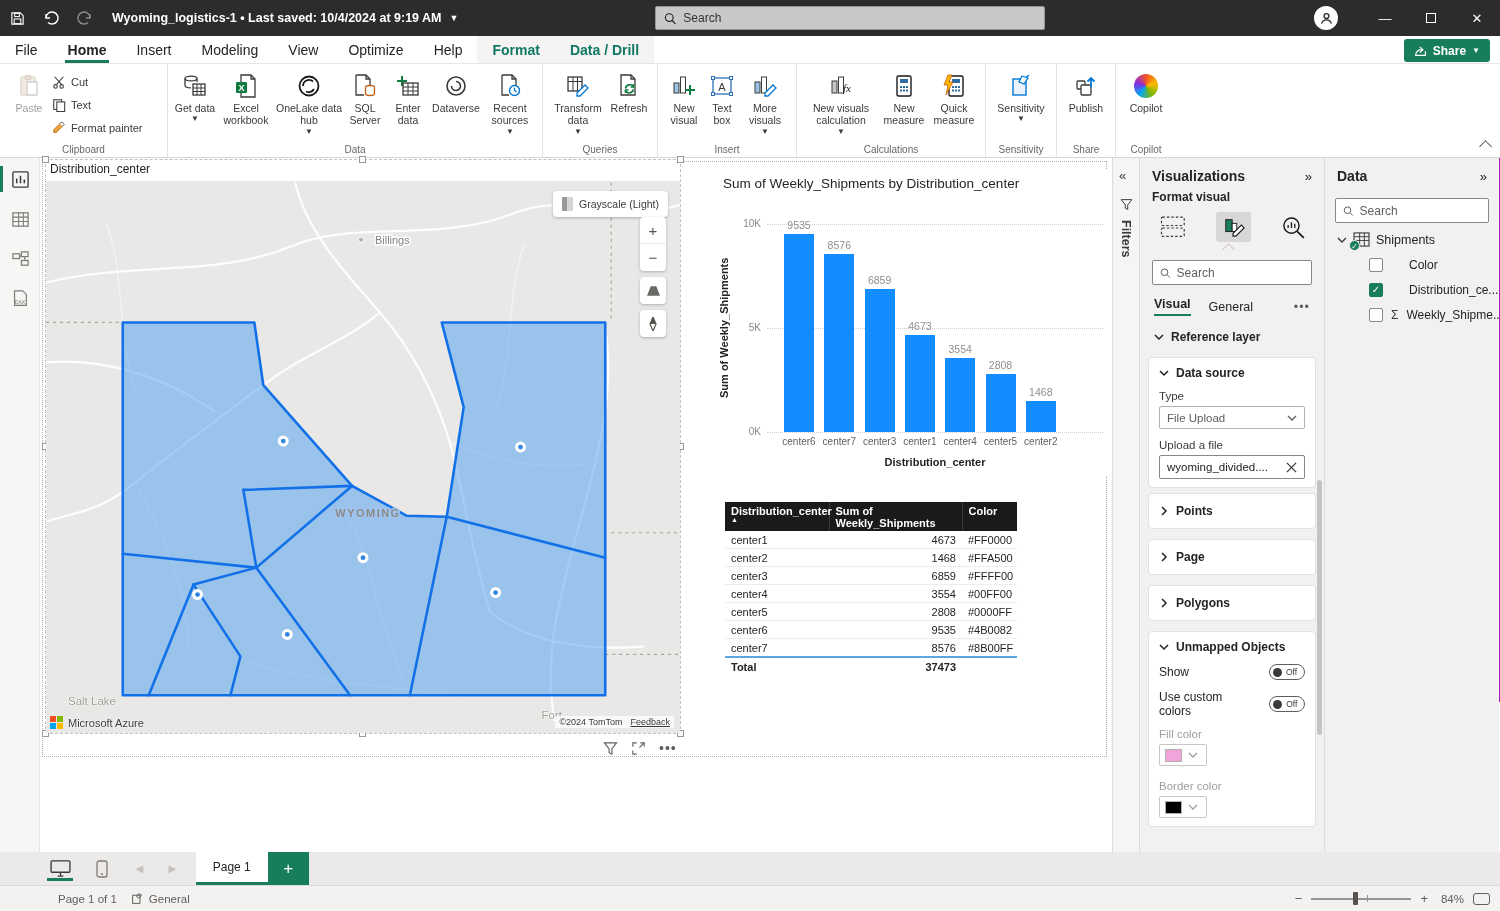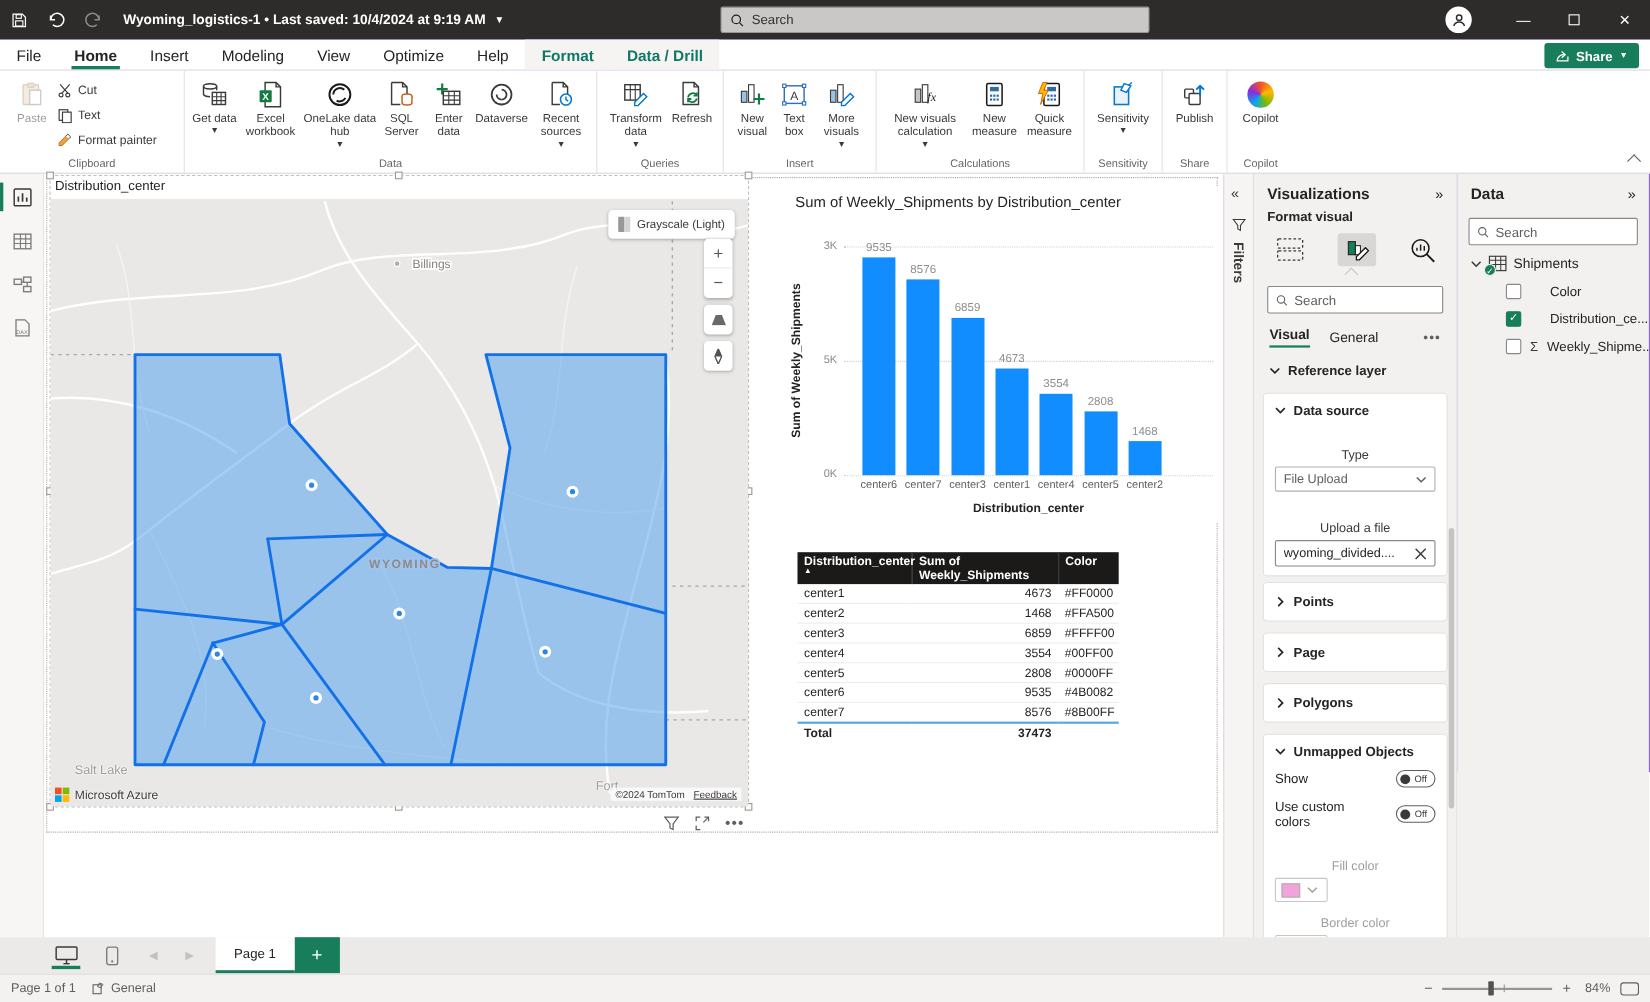--- a/index.html
+++ b/index.html
@@ -1,18 +1,18 @@
 <!DOCTYPE html>
 <html><head>
 <meta charset="utf-8">
 <style>
   * { margin:0; padding:0; box-sizing:border-box; }
   html,body { width:1500px; height:911px; overflow:hidden; }
   body { font-family:"Liberation Sans", sans-serif; background:#fff; }
-  .app { position:relative; width:1500px; height:702px; background:#8b5cf6;padding-left:19px; }
+  .app { position:relative; width:1500px; height:702px; background:#a21caf;padding-left:19px; }
 
   
   .titlebar { position:absolute; left:0; top:0; width:1500px; height:36px; background:#2d2c2b; display:flex; align-items:center; color:#fff; }
   .tb-icon { width:34px; height:36px; display:flex; align-items:center; justify-content:center; }
   .tb-title { font-size:12.5px; font-weight:700; margin-left:10px; display:flex; align-items:center; gap:8px; white-space:nowrap; }
   .tb-caret { font-size:9px; }
   .tb-search { position:absolute; left:655px; top:6px; width:390px; height:24px; background:#c9c8c7; border:1px solid #989694; border-radius:2px; display:flex; align-items:center; padding:0 8px; gap:7px; }
   .tb-search input { border:none; background:transparent; outline:none; font-size:12px; color:#201f1e; width:100%; font-family:"Liberation Sans",sans-serif; }
   .tb-search input::placeholder { color:#323130; }
   .tb-right { position:absolute; right:0; top:0; display:flex; align-items:center; height:36px; }
@@ -110,21 +110,21 @@
   .vp-notch { position:absolute; left:84px; bottom:-2px; width:9px; height:9px; background:#f2f1f0; border-left:1px solid #c8c6c4; border-top:1px solid #c8c6c4; transform:rotate(45deg); }
   .vp-search { margin:8px 12px 2px 12px; height:25px; background:#fff; border:1px solid #8a8886; border-radius:2px; display:flex; align-items:center; gap:6px; padding:0 7px; }
   .vp-search input { border:none; outline:none; font-size:12px; width:100%; color:#252423; font-family:"Liberation Sans",sans-serif; }
   .vp-search input::placeholder { color:#605e5c; }
   .vp-tabs { display:flex; align-items:center; gap:18px; padding:10px 14px 6px 14px; font-size:12.5px; }
   .vp-tab.active { font-weight:700; border-bottom:2.5px solid #177d5b; padding-bottom:3px; }
   .vp-more { margin-left:auto; color:#605e5c; letter-spacing:1px; }
   .vp-ref { padding:8px 14px; font-size:12px; font-weight:700; display:flex; gap:7px; align-items:center; }
   .card { background:#fff; border:1px solid #e3e1df; border-radius:4px; margin:5px 8px; padding:8px 10px; }
   .card-head { font-size:12px; font-weight:700; display:flex; gap:7px; align-items:center; }
-  .fld-label { font-size:11.5px; color:#3b3a39; margin:28px 0 4px 0;text-align:center; }
+  .fld-label { font-size:11.5px; color:#3b3a39; margin:10px 0 4px 0; }
   .select { height:23px; border:1px solid #b3b0ad; border-radius:2px; background:#fff; display:flex; align-items:center; justify-content:space-between; padding:0 7px; font-size:11.5px; color:#605e5c; }
   .input-clear { height:24px; border:1px solid #8a8886; border-radius:2px; background:#fff; display:flex; align-items:center; justify-content:space-between; padding:0 7px; }
   .input-clear input { border:none; outline:none; width:110px; font-size:11.5px; color:#252423; font-family:"Liberation Sans",sans-serif; }
   .toggle-row { display:flex; justify-content:space-between; align-items:center; margin:10px 0; font-size:12px;gap:12px; }
   .toggle { width:36px; height:16px; border:1px solid #605e5c; border-radius:9px; display:flex; align-items:center; gap:4px; padding:0 3px; background:#fff; }
   .toggle .knob { width:9px; height:9px; border-radius:50%; background:#3b3a39; }
   .toggle .tlabel { font-size:8.5px; color:#3b3a39; }
   .disabled-label { color:#a19f9d !important; }
   .swatch-dd { display:flex; align-items:center; gap:6px; border:1px solid #c8c6c4; border-radius:2px; width:48px; height:22px; padding:0 5px; background:#fff; margin-top:4px; }
   .swatch { width:17px; height:13px; border:1px solid #b3b0ad; }
@@ -144,21 +144,21 @@
 
   
   .pagebar { position:absolute; left:0; top:852px; width:1500px; height:33px; background:#eceae8; display:flex; align-items:stretch; }
   .pb-views { display:flex; align-items:center; gap:14px; padding:0 14px 0 46px; }
   .view-ico { position:relative; display:flex; align-items:center; justify-content:center; width:28px; height:100%; }
   .view-ico.active::after { content:""; position:absolute; bottom:4px; left:1px; width:26px; height:3px; background:#177d5b; }
   .pb-arrow { color:#c3c1bf; font-size:13px; padding:0 3px; }
   .page-tab { background:#fff; width:72px; display:flex; align-items:center; justify-content:center; font-size:12px; font-weight:400; color:#252423; border-bottom:3px solid #177d5b; }
   .add-tab { background:#177d5b; width:41px; display:flex; align-items:center; justify-content:center; color:#fff; font-size:17px; }
   .statusbar { position:absolute; left:0; top:885px; width:1500px; height:26px; background:#f3f2f1; border-top:1px solid #dcdad8; display:flex; align-items:center; font-size:11.5px; color:#605e5c; padding:0 10px; }
-  .sb-left { display:flex; align-items:center; gap:14px; }
+  .sb-left { display:flex; align-items:center; gap:14px;margin-left:48px; }
   .sb-right { margin-left:auto; display:flex; align-items:center; gap:9px; }
   .zoom-track { position:relative; width:100px; height:2px; background:#979593; }
   .zoom-thumb { position:absolute; left:42px; top:-6px; width:5px; height:13px; background:#55524e; border-radius:1px; }
   .zoom-tick { position:absolute; left:56px; top:-3px; width:1px; height:7px; background:#979593; }
   .fit-ico { width:17px; height:12px; border:1.4px solid #605e5c; border-radius:3px; }
   svg { display:block; }
 </style>
 </head>
 <body>
 
@@ -673,21 +673,21 @@
 
       <div class="chart-visual">
         <div class="chart-title">Sum of Weekly_Shipments by Distribution_center</div>
         <div class="y-title">Sum of Weekly_Shipments</div>
         <div class="plot">
             <div class="gridline" style="top: 208px;"></div>
             <span class="gl-label" style="top: 208px;">0K</span>
             <div class="gridline" style="top: 104px;"></div>
             <span class="gl-label" style="top: 104px;">5K</span>
             <div class="gridline" style="top: 0px;"></div>
-            <span class="gl-label" style="top: 0px;">3K</span>
+            <span class="gl-label" style="top: 0px;">10K</span>
             <div class="bar" style="left: 17px; height: 198px; background: rgb(17, 141, 255);"></div>
             <div class="bar-val" style="left: 10px; top: -5px;">9535</div>
             <div class="x-label" style="left: 10px;">center6</div>
             <div class="bar" style="left: 57.3px; height: 178px; background: rgb(17, 141, 255);"></div>
             <div class="bar-val" style="left: 50.3px; top: 15px;">8576</div>
             <div class="x-label" style="left: 50.3px;">center7</div>
             <div class="bar" style="left: 97.6px; height: 143px; background: rgb(17, 141, 255);"></div>
             <div class="bar-val" style="left: 90.6px; top: 50px;">6859</div>
             <div class="x-label" style="left: 90.6px;">center3</div>
             <div class="bar" style="left: 137.9px; height: 97px; background: rgb(17, 141, 255);"></div>

